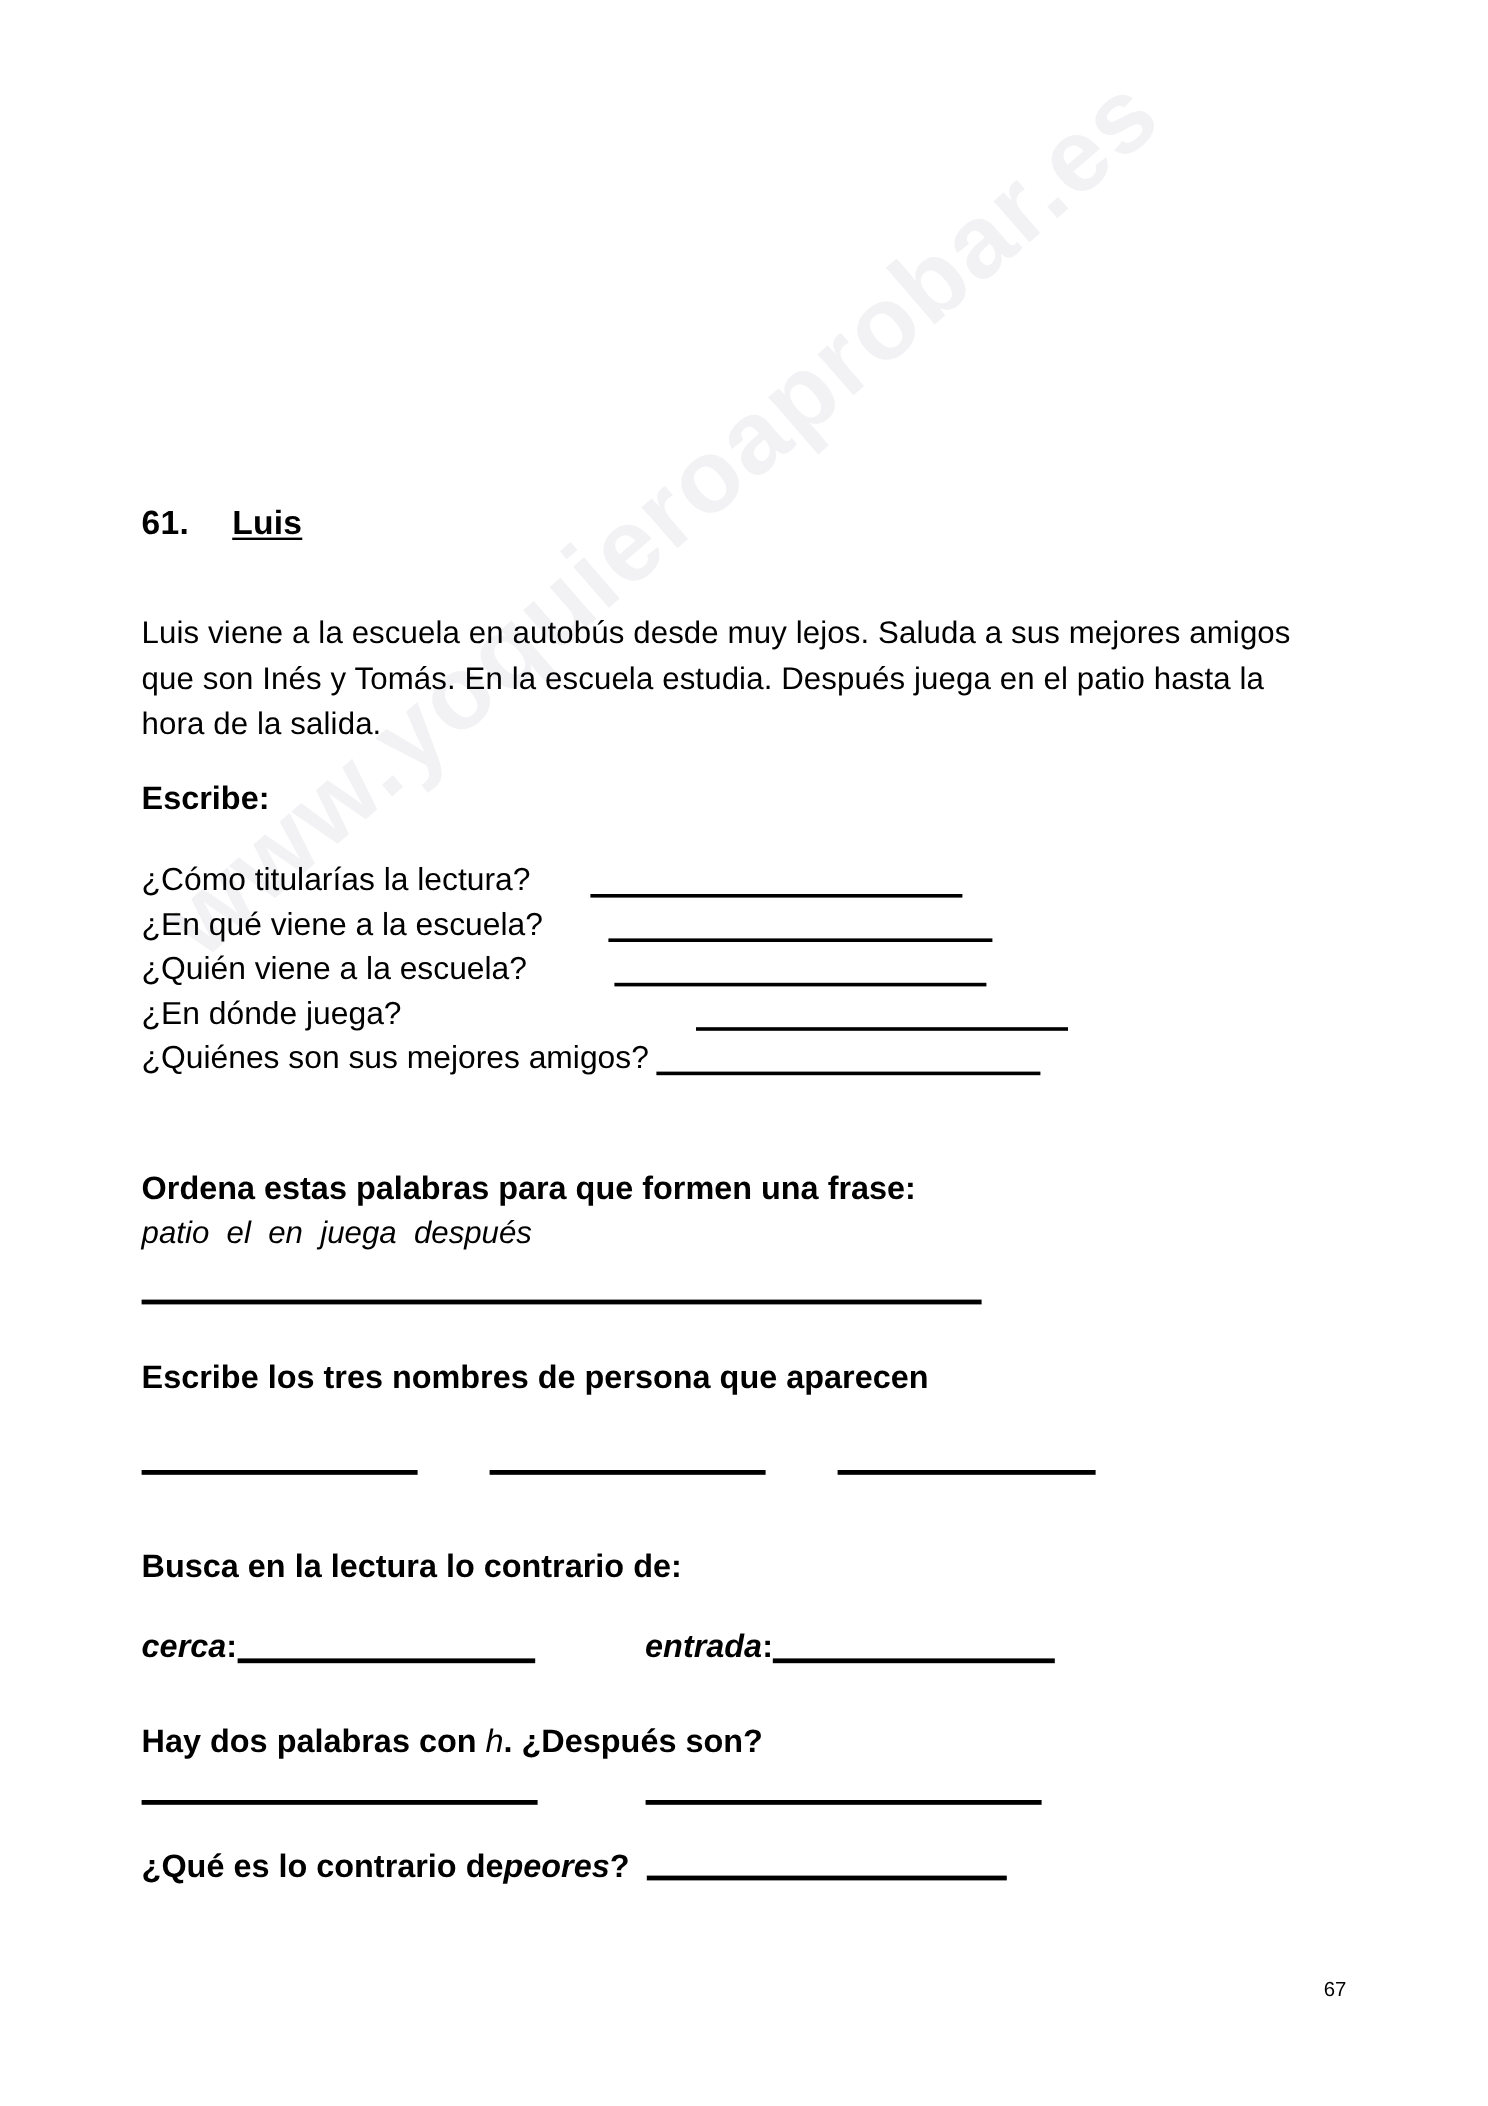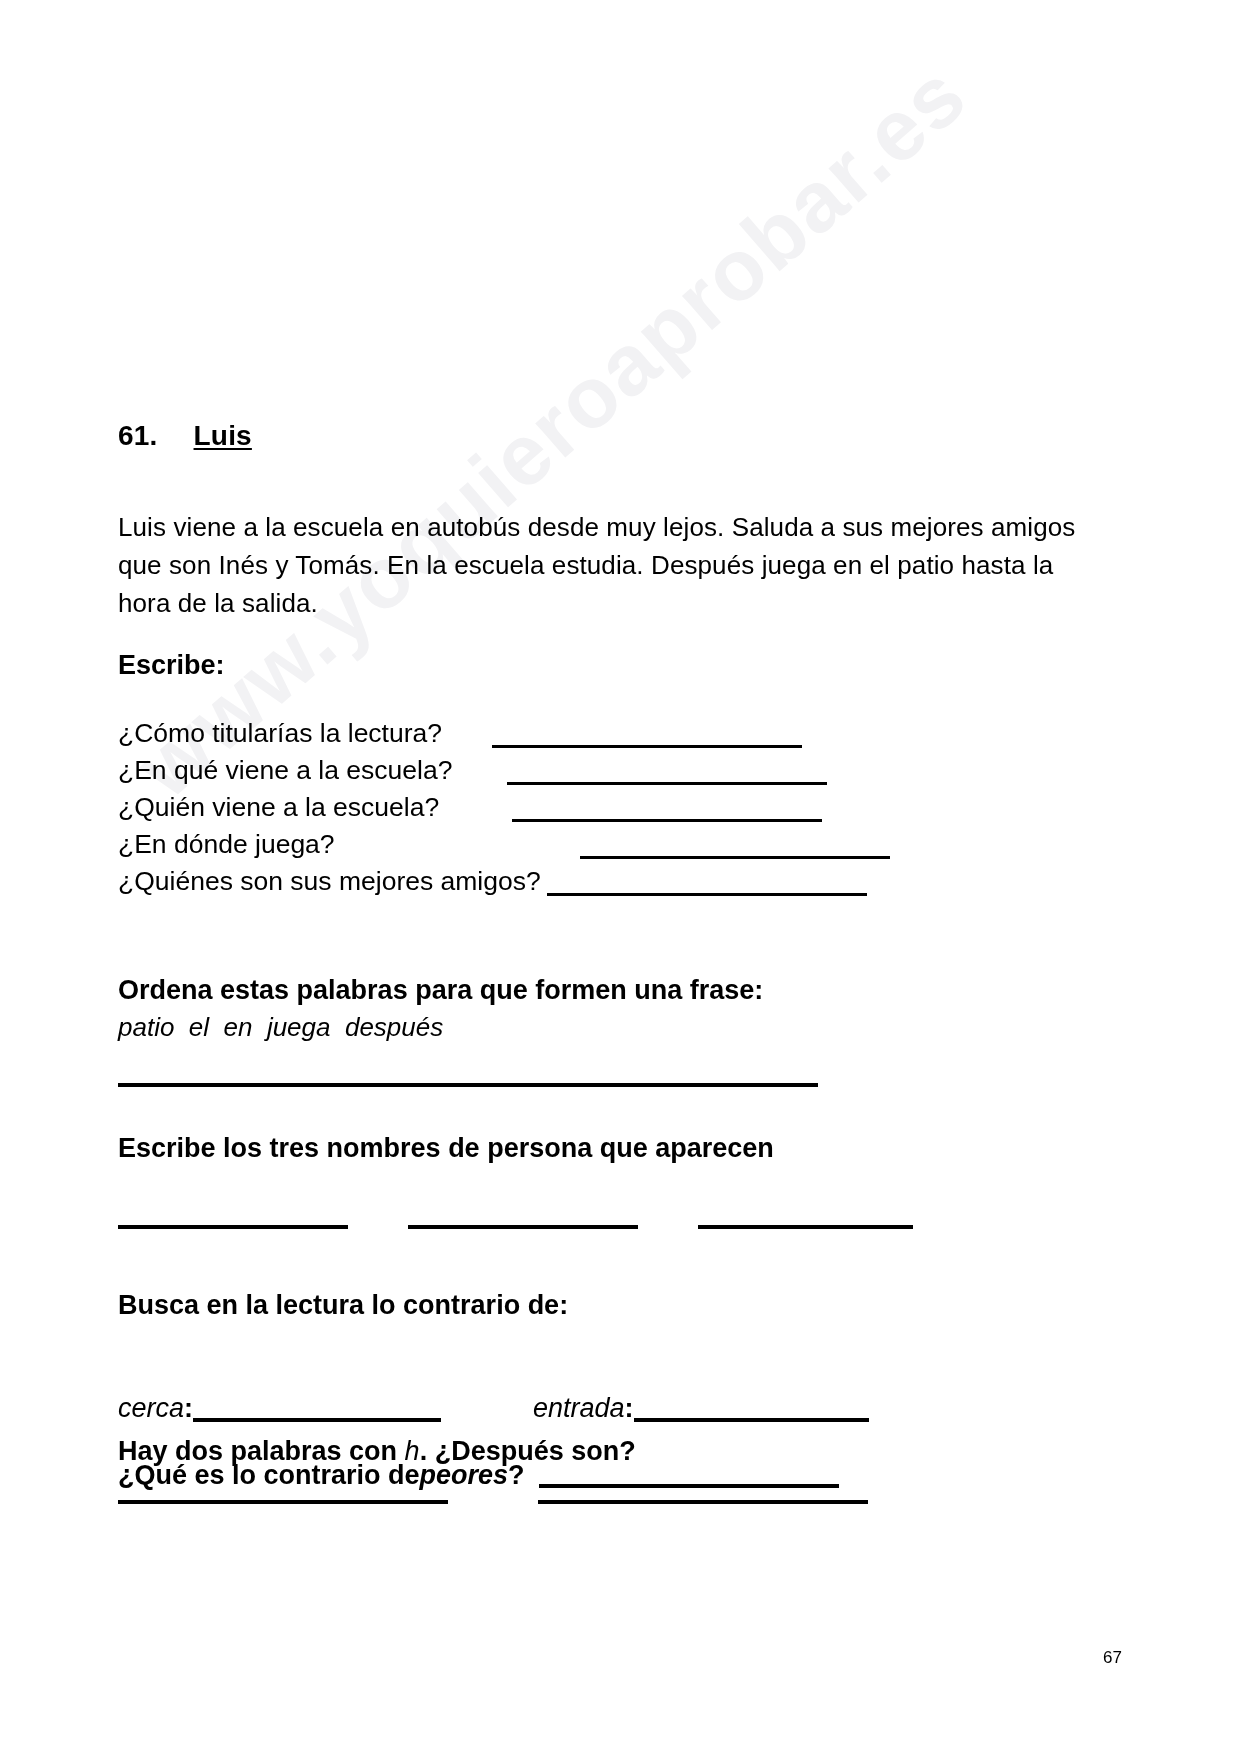--- a/index.html
+++ b/index.html
@@ -150,21 +150,21 @@
 
   .antonym-row {
     position: absolute;
     left: 0;
     width: 960px;
     font-size: 27px;
     display: flex;
     align-items: flex-end;
     white-space: nowrap;
   }
-  .ant-word { font-style: italic; font-weight: normal; margin-top: 36px; }
+  .ant-word { font-style: italic; font-weight: bold; }
   .ant-colon { font-weight: bold; font-style: normal; }
   .ant-line {
     height: 22px;
     border-bottom: 4px solid #000;
     position: relative;
     top: -2px;
   }
   .ant-gap { display: inline-block; }
 
   .final-q {
@@ -261,21 +261,21 @@
 
     <div class="sec-heading" style="top:1436px;">
       <span>Hay dos palabras con </span><span class="lightital">h</span><span>. ¿Después son?</span>
     </div>
 
     <div class="blank-row" style="top:1500px;">
       <span class="rule-seg" style="width:330px;"></span>
       <span class="rule-seg" style="width:330px;margin-left:90px;"></span>
     </div>
 
-    <div class="final-q" style="top:1460px;">
+    <div class="final-q" style="top:1540px;align-items:center;">
       <span>¿Qué es lo contrario de </span>
         <span class="ital">peores</span>
         <span>?</span>
       <span class="fq-line" style="width:300px;"></span>
     </div>
 
   </div>
 
   <div class="page-number">67</div>
 

